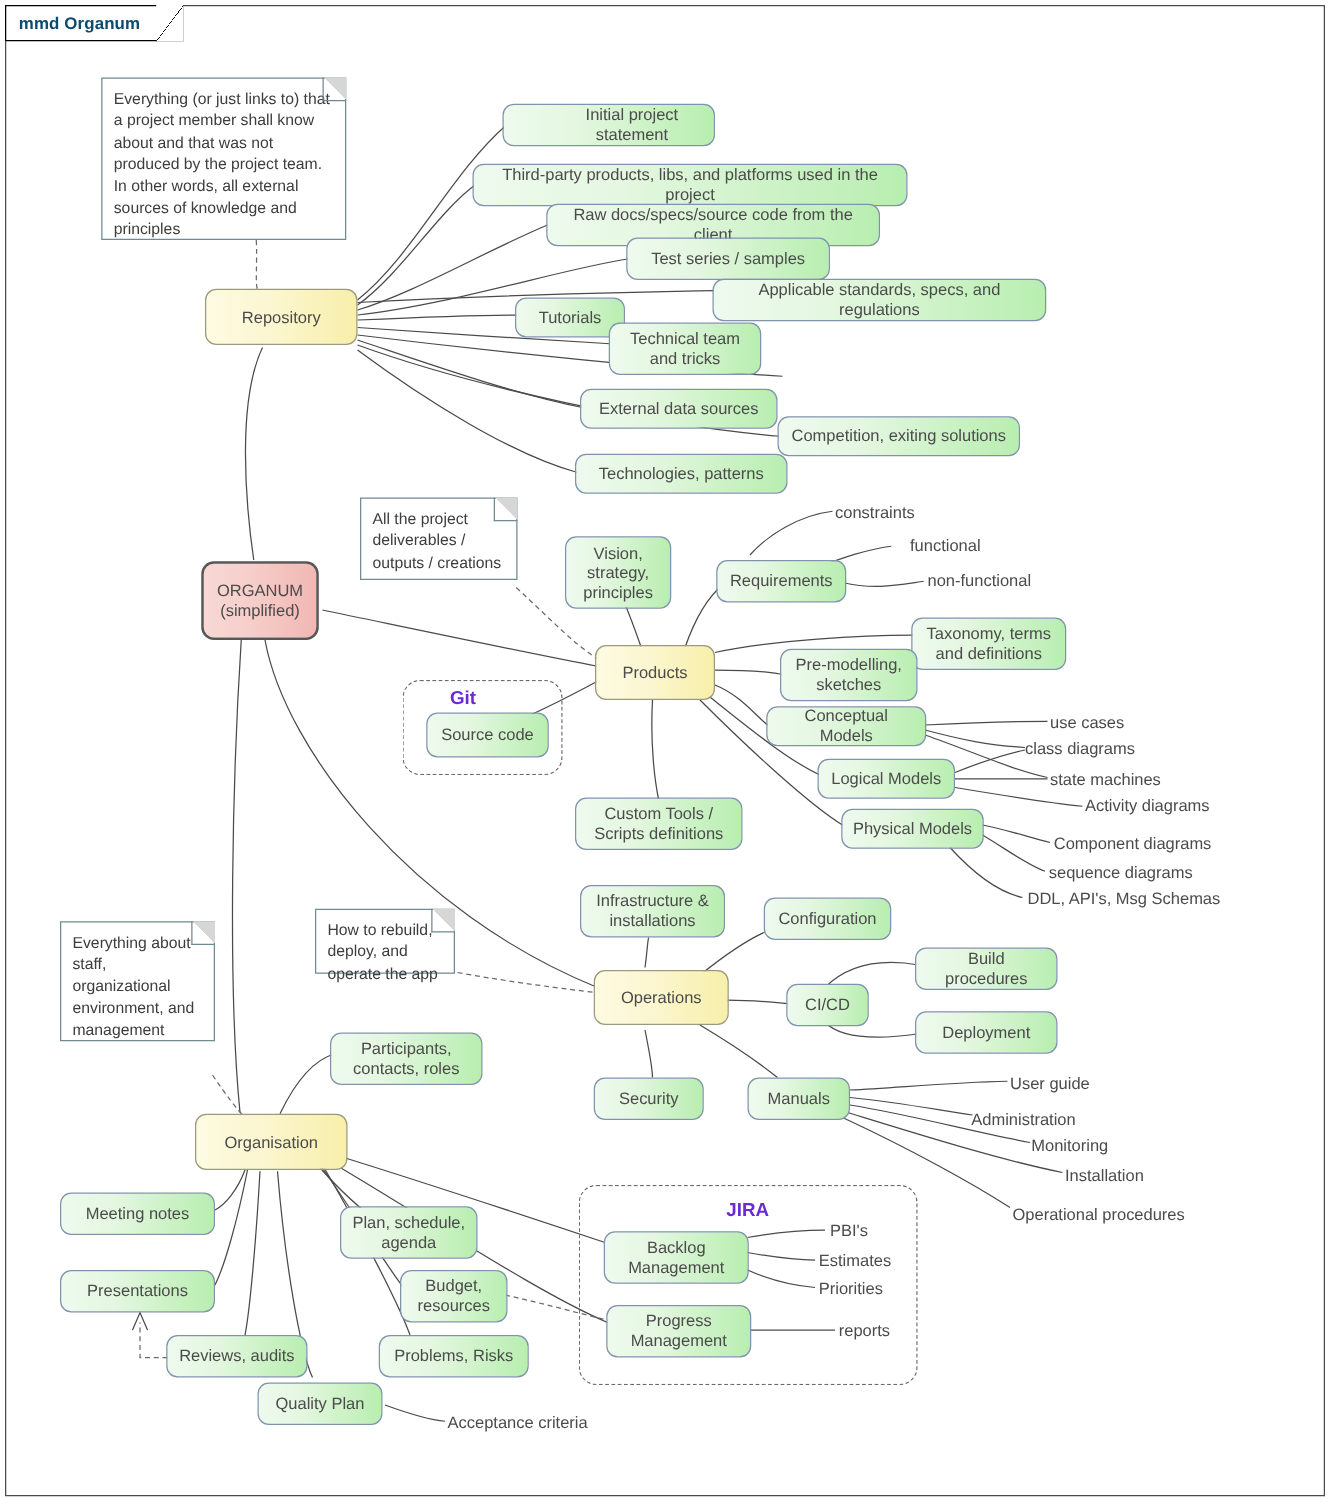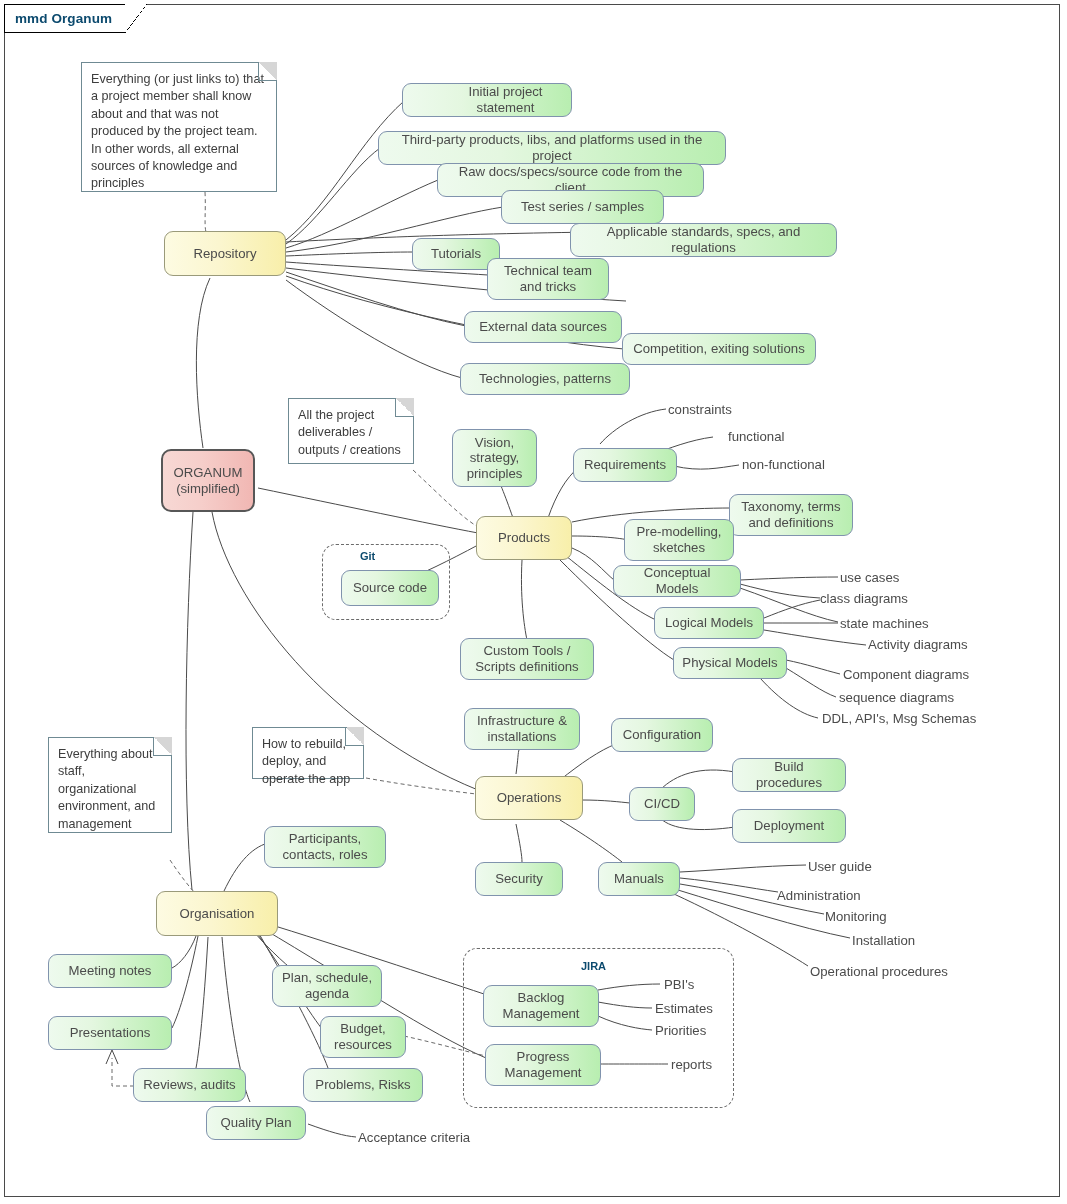--- a/index.html
+++ b/index.html
@@ -40,21 +40,21 @@
   .note{position:absolute;box-sizing:border-box;background:#fff;
         border:1px solid #6f8a93;font-size:12.6px;color:#3d3d3d;line-height:1.38;
         padding:8px 10px 6px 9px;z-index:18;}
   .note .fold{position:absolute;right:-1px;top:-1px;width:18px;height:18px;
         background:linear-gradient(to bottom left,#d6d6d6 0%,#d6d6d6 50%,transparent 50%);
         border-left:1px solid #6f8a93;border-bottom:1px solid #6f8a93;}
 
   
   .group{position:absolute;box-sizing:border-box;border:1px dashed #6b6b6b;
          border-radius:14px;background:transparent;z-index:10;}
-  .group-title{position:absolute;font-size:11px;font-weight:bold;color:#0c4a6e;z-index:19;}
+  .group-title{position:absolute;font-size:15px;font-weight:bold;color:#6d28d9;z-index:19;}
 </style>
 </head>
 <body>
 
 <div id="canvas">
 
   <div class="frame"></div>
   <div class="titletab" id="titletab">
     <span>mmd Organum</span>
   </div>

